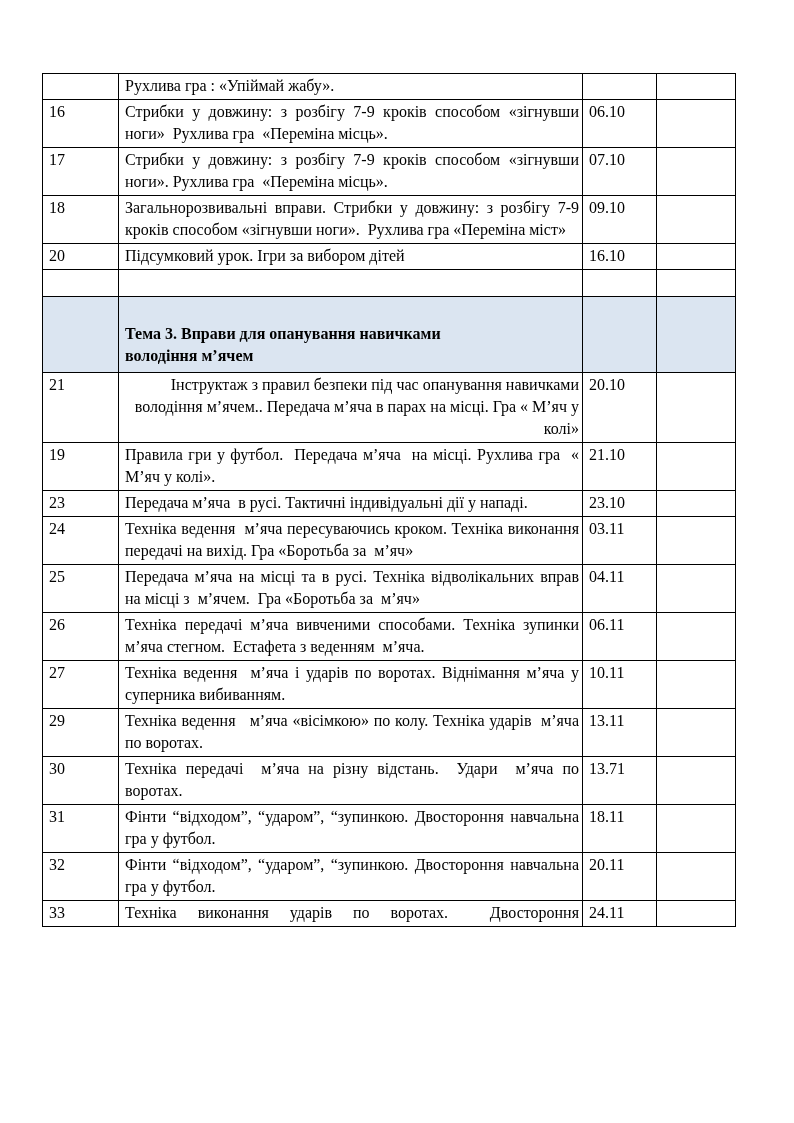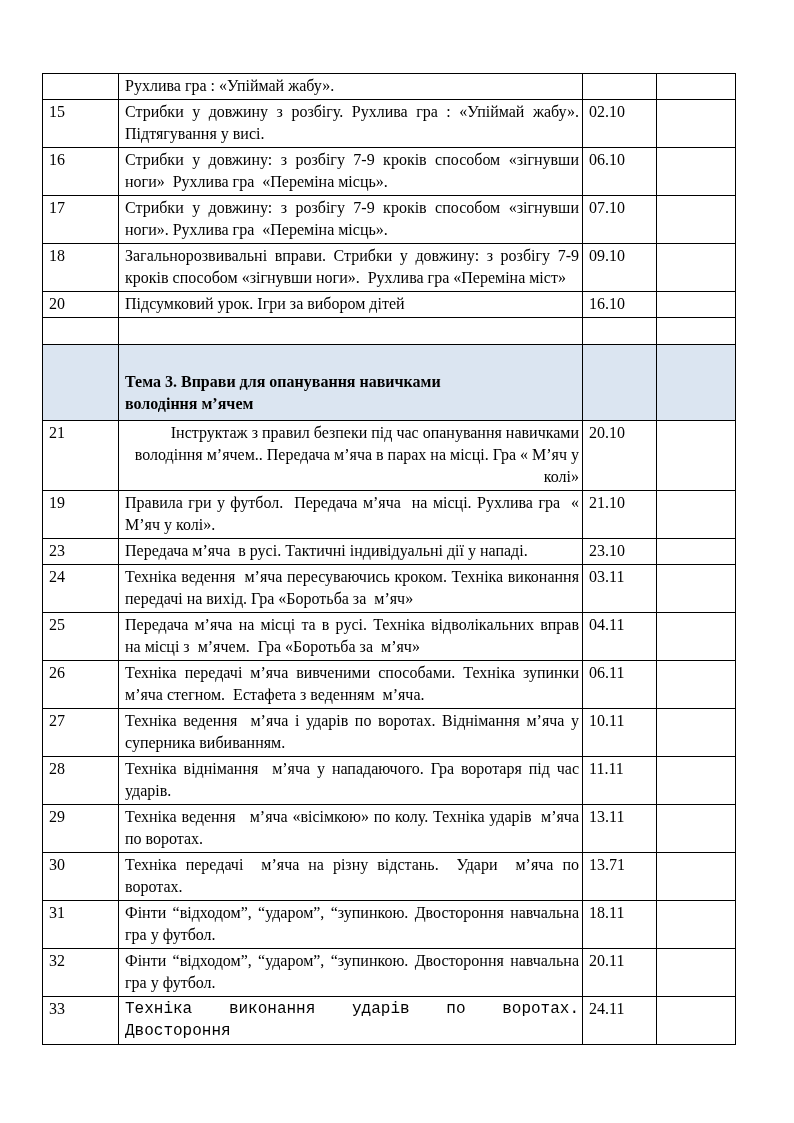--- a/index.html
+++ b/index.html
@@ -38,21 +38,21 @@
     padding: 1px 3px 2px 6px;
   }
   .c-num   { padding-left: 7px; }
   .c-topic {
     text-align: justify;
     white-space: pre-wrap;
     padding-left: 7px;
     padding-right: 5px;
   }
   .c-topic.ta-left { text-align: right; }
-  .c-topic.justify-last { text-align-last: justify; font-family: Liberation Mono, monospace; }
+  .c-topic.justify-last { text-align-last: justify; }
   .c-date  { padding-left: 5px; }
   tr.spacer-row td { height: 23px; }
   tr.theme-row td { background: var(--accent, #dbe5f1); }
   tr.theme-row .c-topic {
     font-weight: bold;
     text-align: left;
     padding-top: 26px;
     padding-bottom: 5px;
   }
 </style>
@@ -65,26 +65,20 @@
       <col style="width:76px">
       <col style="width:464px">
       <col style="width:74px">
       <col style="width:79px">
     </colgroup>
     <tbody>
       <tr>
         <td class="c-num"></td>
         <td class="c-topic">Рухлива гра : «Упіймай жабу».</td>
         <td class="c-date"></td>
-        <td class="c-notes"></td>
-      </tr>
-      <tr>
-        <td class="c-num">15</td>
-        <td class="c-topic">Стрибки у довжину з розбігу. Рухлива гра : «Упіймай жабу». Підтягування у висі.</td>
-        <td class="c-date">02.10</td>
         <td class="c-notes"></td>
       </tr>
       <tr>
         <td class="c-num">16</td>
         <td class="c-topic">Стрибки у довжину: з розбігу 7-9 кроків способом «зігнувши ноги»  Рухлива гра  «Переміна місць».</td>
         <td class="c-date">06.10</td>
         <td class="c-notes"></td>
       </tr>
       <tr>
         <td class="c-num">17</td>
@@ -153,26 +147,20 @@
         <td class="c-date">06.11</td>
         <td class="c-notes"></td>
       </tr>
       <tr>
         <td class="c-num">27</td>
         <td class="c-topic">Техніка ведення  м’яча і ударів по воротах. Віднімання м’яча у суперника вибиванням.</td>
         <td class="c-date">10.11</td>
         <td class="c-notes"></td>
       </tr>
       <tr>
-        <td class="c-num">28</td>
-        <td class="c-topic">Техніка віднімання  м’яча у нападаючого. Гра воротаря під час ударів.</td>
-        <td class="c-date">11.11</td>
-        <td class="c-notes"></td>
-      </tr>
-      <tr>
         <td class="c-num">29</td>
         <td class="c-topic">Техніка ведення   м’яча «вісімкою» по колу. Техніка ударів  м’яча по воротах.</td>
         <td class="c-date">13.11</td>
         <td class="c-notes"></td>
       </tr>
       <tr>
         <td class="c-num">30</td>
         <td class="c-topic">Техніка передачі  м’яча на різну відстань.  Удари  м’яча по воротах.</td>
         <td class="c-date">13.71</td>
         <td class="c-notes"></td>

